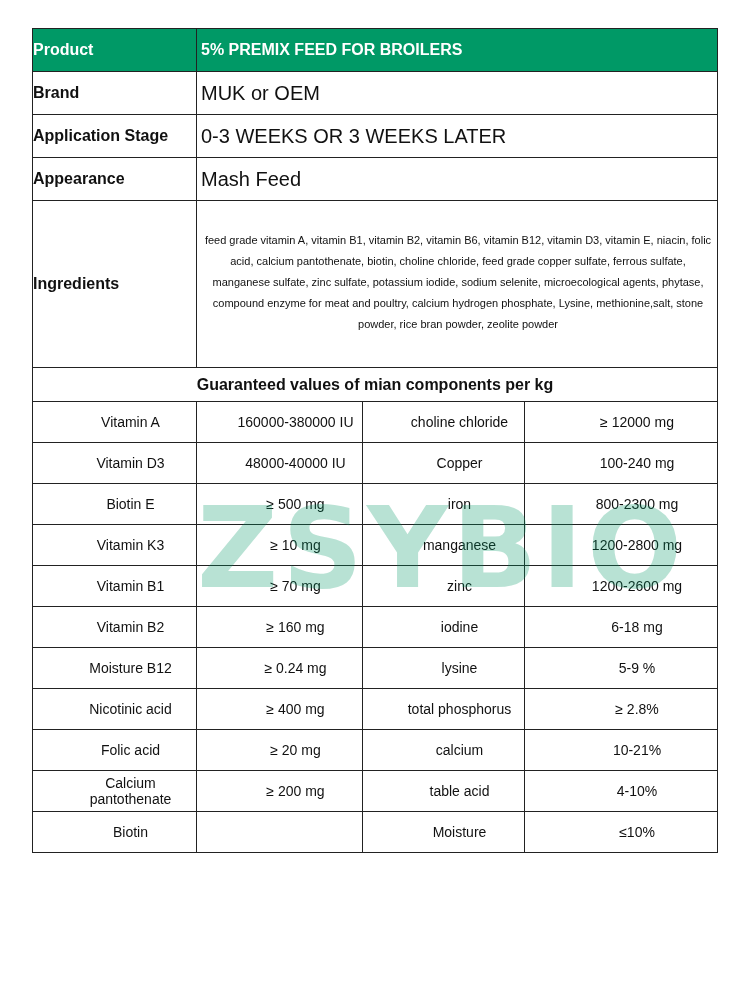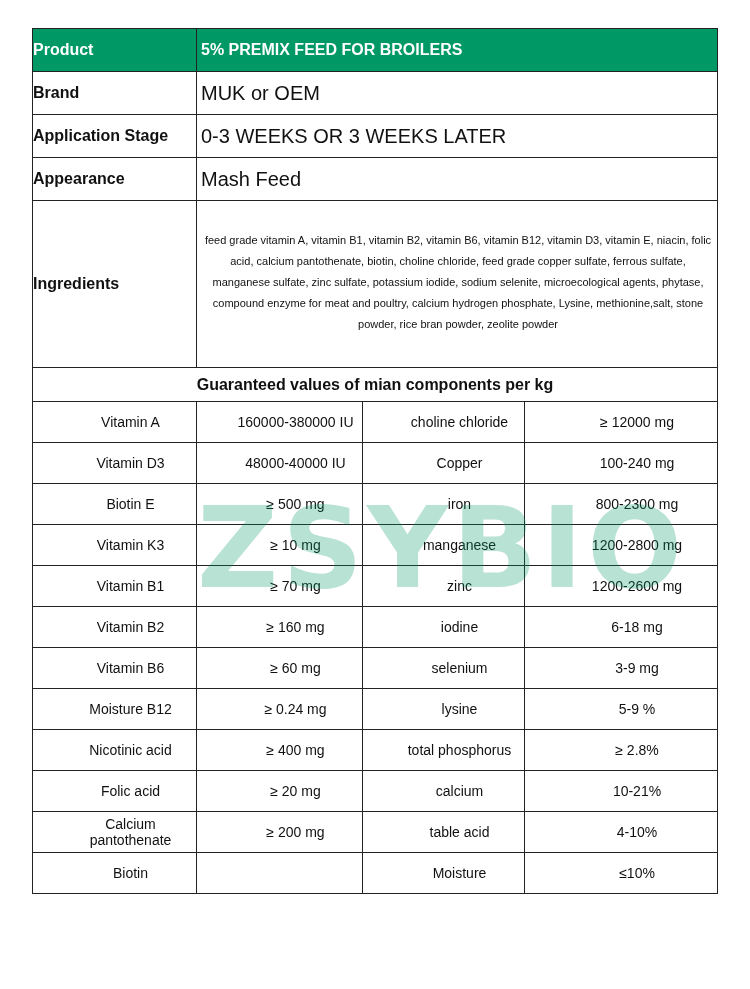--- a/index.html
+++ b/index.html
@@ -85,26 +85,20 @@
     <td class="c">zinc</td>
     <td class="c">1200-2600 mg</td>
   </tr>
   <tr class="r41">
     <td class="c">Vitamin B2</td>
     <td class="c">≥ 160 mg</td>
     <td class="c">iodine</td>
     <td class="c">6-18 mg</td>
   </tr>
   <tr class="r41">
-    <td class="c">Vitamin B6</td>
-    <td class="c">≥ 60 mg</td>
-    <td class="c">selenium</td>
-    <td class="c">3-9 mg</td>
-  </tr>
-  <tr class="r41">
     <td class="c">Moisture B12</td>
     <td class="c">≥ 0.24 mg</td>
     <td class="c">lysine</td>
     <td class="c">5-9 %</td>
   </tr>
   <tr class="r41">
     <td class="c">Nicotinic acid</td>
     <td class="c">≥ 400 mg</td>
     <td class="c">total phosphorus</td>
     <td class="c">≥ 2.8%</td>

